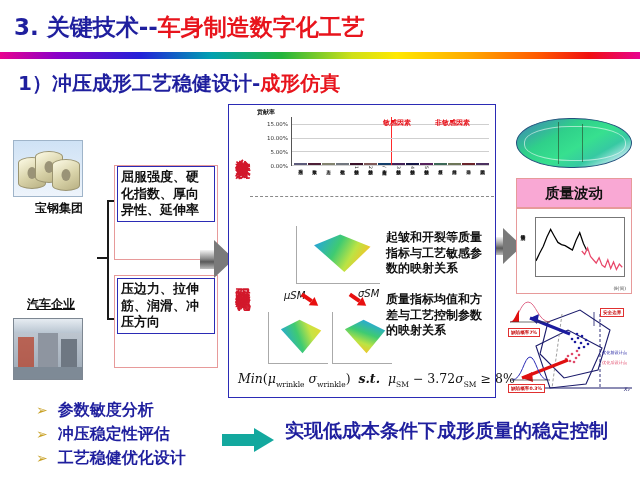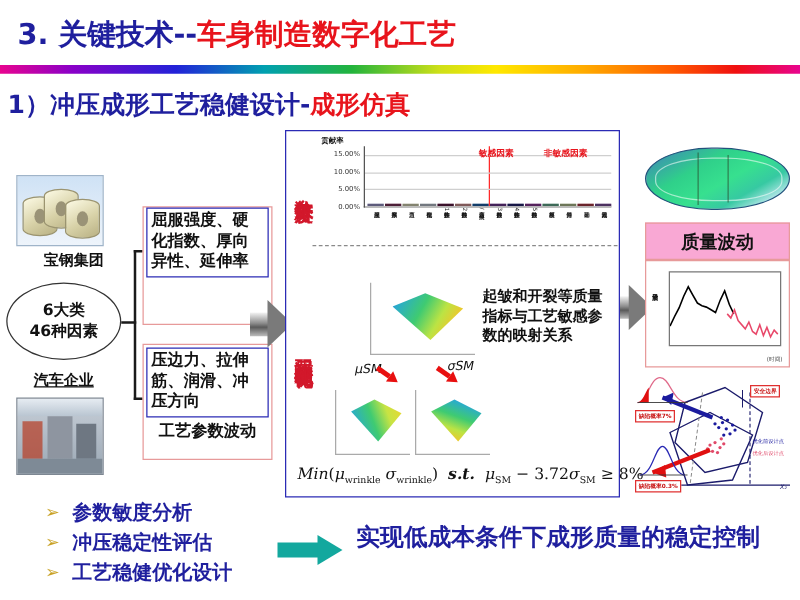--- a/index.html
+++ b/index.html
@@ -9,21 +9,21 @@
     position:relative;
   }
   .slide{position:absolute;inset:0;}
 
   
   .title{position:absolute;left:14px;top:12px;font-size:23px;font-weight:bold;white-space:nowrap;}
   .title .t1{color:#1f1f9e;}
   .title .t2{color:#e8141c;}
   .rainbow{position:absolute;left:0;top:52px;width:640px;height:7px;
     background:linear-gradient(to right,#e8048f 0%,#8a00c8 9%,#2222d8 22%,#00a0b0 33%,#23b43c 44%,#cfe018 55%,#ffe800 62%,#ffab00 73%,#ff5a00 84%,#f01010 92%,#e8048f 100%);}
-  .subtitle{position:absolute;left:6px;top:70px;font-size:20px;font-weight:bold;white-space:nowrap;}
+  .subtitle{position:absolute;left:18px;top:70px;font-size:20px;font-weight:bold;white-space:nowrap;}
   .subtitle .s1{color:#1f1f9e;}
   .subtitle .s2{color:#e8141c;}
 
   
   .coil-img{position:absolute;left:13px;top:140px;width:68px;height:55px;
     background:linear-gradient(#cfe2f5,#eef4fb);border:1px solid #9fb4c9;overflow:hidden;}
   .coil{position:absolute;border-radius:50%/18%;background:linear-gradient(150deg,#fdfbe6,#d8d2a8 55%,#b8b083);border:1px solid #9b9470;}
   .c1{left:4px;top:16px;width:26px;height:30px;}
   .c2{left:21px;top:10px;width:26px;height:30px;}
   .c3{left:38px;top:18px;width:26px;height:30px;}
@@ -169,24 +169,20 @@
       </div>
     <div class="coil c2">
         <span class="hole"></span>
       </div>
     <div class="coil c3">
         <span class="hole"></span>
       </div>
   </div>
   <div class="lbl-baogang">宝钢集团</div>
 
-  <div class="ellipse">
-    <span>6大类</span>
-    <span>46种因素</span>
-  </div>
 
   <div class="lbl-qiche">汽车企业</div>
 
   <div class="plant-img">
     <div class="ceil"></div>
       <div class="m1"></div>
       <div class="m2"></div>
       <div class="m3"></div>
       <div class="floor"></div>
   </div>
@@ -195,21 +191,20 @@
   <div class="conn" style="left:107px;top:200px;width:2px;height:120px;"></div>
   <div class="conn" style="left:107px;top:200px;width:12px;height:2px;"></div>
   <div class="conn" style="left:107px;top:318px;width:12px;height:2px;"></div>
 
   <div class="pbox" style="left:114px;top:165px;width:104px;height:95px;">
     <div class="inner">屈服强度、硬化指数、厚向异性、延伸率</div>
   </div>
 
   <div class="pbox" style="left:114px;top:275px;width:104px;height:93px;">
     <div class="inner" style="margin-top:2px;">压边力、拉伸筋、润滑、冲压方向</div>
-    <div class="hdr">工艺参数波动</div>
   </div>
 
   <div class="garrow" style="left:200px;top:240px;width:34px;height:38px;--h:38px;">
     <div class="stem"></div>
       <div class="head"></div>
   </div>
 
   <div class="garrow" style="left:492px;top:228px;width:30px;height:36px;--h:36px;">
     <div class="stem"></div>
       <div class="head"></div>
@@ -318,20 +313,21 @@
   <div class="surf" style="left:332px;top:312px;width:60px;height:52px;">
     <div class="axbox"></div>
   <div style="position: absolute; left: 10%; top: 12%; width: 82%; height: 70%; background: linear-gradient(200deg, rgb(43, 63, 208) 0%, rgb(31, 168, 200) 20%, rgb(53, 200, 106) 42%, rgb(184, 226, 58) 62%, rgb(242, 194, 30) 80%, rgb(232, 98, 30) 100%); clip-path: polygon(14% 30%, 52% 4%, 96% 34%, 58% 96%); opacity: 0.95;"></div>
     </div>
 
   <div class="formula">
     <i>Min</i>(<i>μ</i><sub>wrinkle</sub> <i>σ</i><sub>wrinkle</sub>)&nbsp; <b><i>s.t.</i></b>&nbsp; <i>μ</i><sub>SM</sub> − 3.72<i>σ</i><sub>SM</sub> ≥ 8%
   </div>
 
   <div class="ctext ct1">起皱和开裂等质量指标与工艺敏感参数的映射关系</div>
+  <div class="ctext ct2">质量指标均值和方差与工艺控制参数的映射关系</div>
 
   <div class="carbox">
     <div class="carbody"></div>
     <div class="carline" style="left:46px;top:10px;width:1.4px;height:42px;"></div>
     <div class="carline" style="left:70px;top:12px;width:1.2px;height:38px;"></div>
   </div>
 
   <div class="qbox">质量波动</div>
 
   <div class="tsbox">

